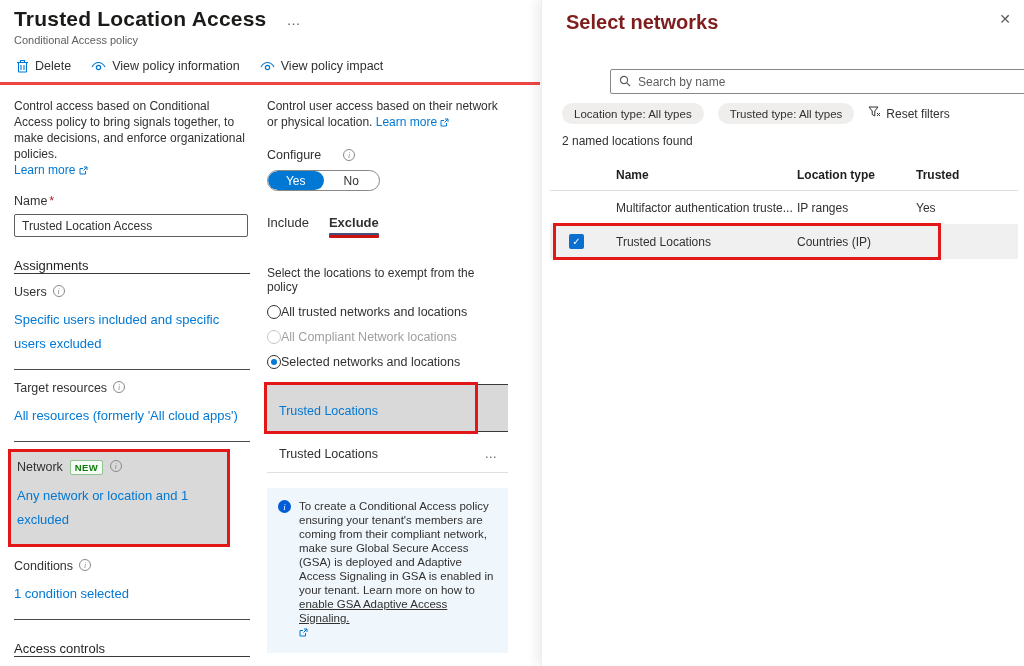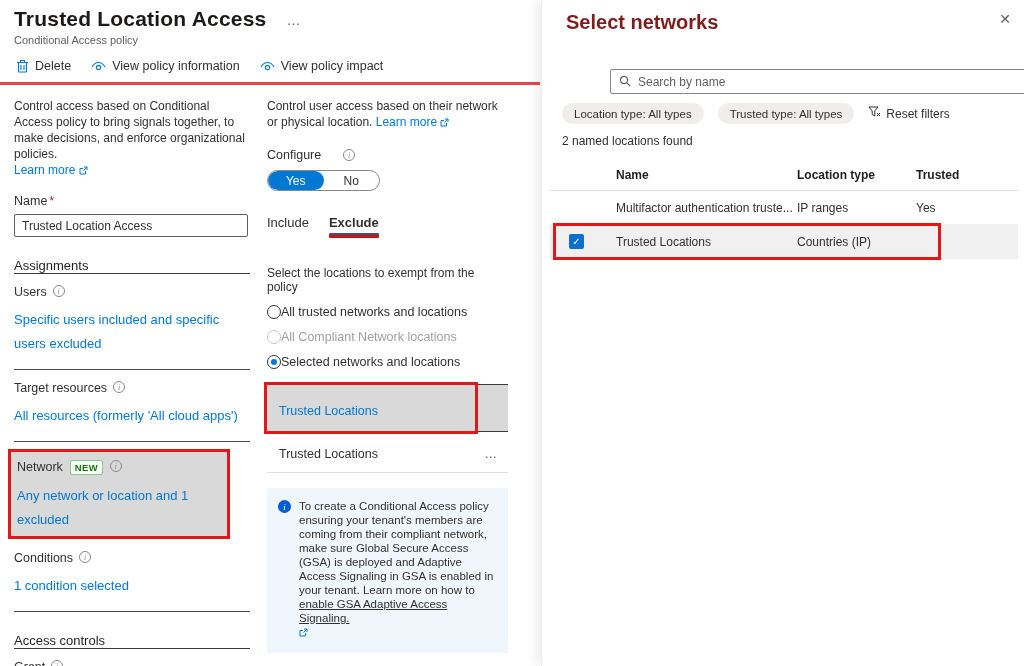--- a/index.html
+++ b/index.html
@@ -40,21 +40,21 @@
     border-bottom:1px solid #3b3a39; }
   .item { padding:11px 0 13px; border-bottom:1px solid #4c4a48; }
   .item-label { font-size:12.5px; display:flex; align-items:flex-start; gap:6px; }
   .item-value { display:block; font-size:13px; line-height:24px; margin-top:9px; }
 
   .info-o { display:inline-flex; width:12px; height:12px; border:1px solid #8a8886; border-radius:50%;
     color:#8a8886; font-size:8px; align-items:center; justify-content:center;
     font-family:"Liberation Serif", serif; font-style:italic; flex:0 0 auto; }
 
   .network-box { position:relative; background:#d9d9d9; border:3px solid #e21717;
-    margin:7px 0 0 -6px; padding:8px 6px 4px 6px; width:222px; }
+    margin:7px 0 0 -6px; padding:8px 6px 12px 6px; width:222px; }
   .network-box .item-label { gap:7px; }
   .new-badge { font-size:9.5px; font-weight:700; color:#107c10; background:#f5fbf5;
     border:1px solid #8fc38f; border-radius:2px; padding:1px 4px; letter-spacing:.3px; }
   .after-network { border-bottom:1px solid #4c4a48; padding:12px 0 13px; }
 
   
   .configure-label { margin-top:17px; font-size:12.5px; display:flex; align-items:center; gap:22px; }
   .toggle { margin-top:8px; width:113px; height:21px; border:1px solid #8a8886; border-radius:11px;
     display:flex; overflow:hidden; cursor:pointer; background:#fff; }
   .toggle-opt { flex:1; display:flex; align-items:center; justify-content:center; font-size:12px; }

